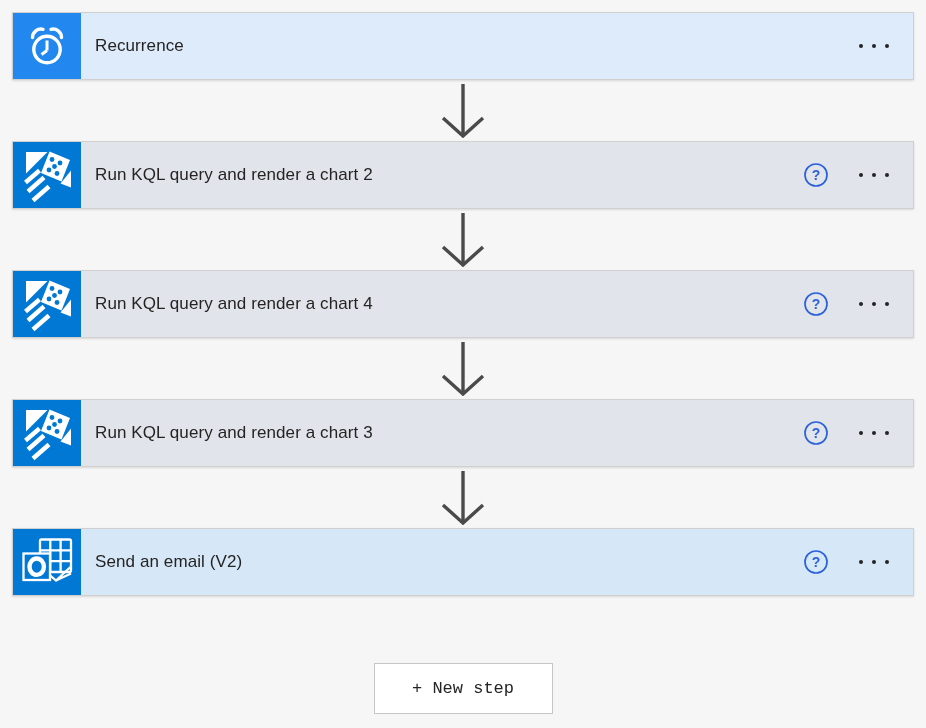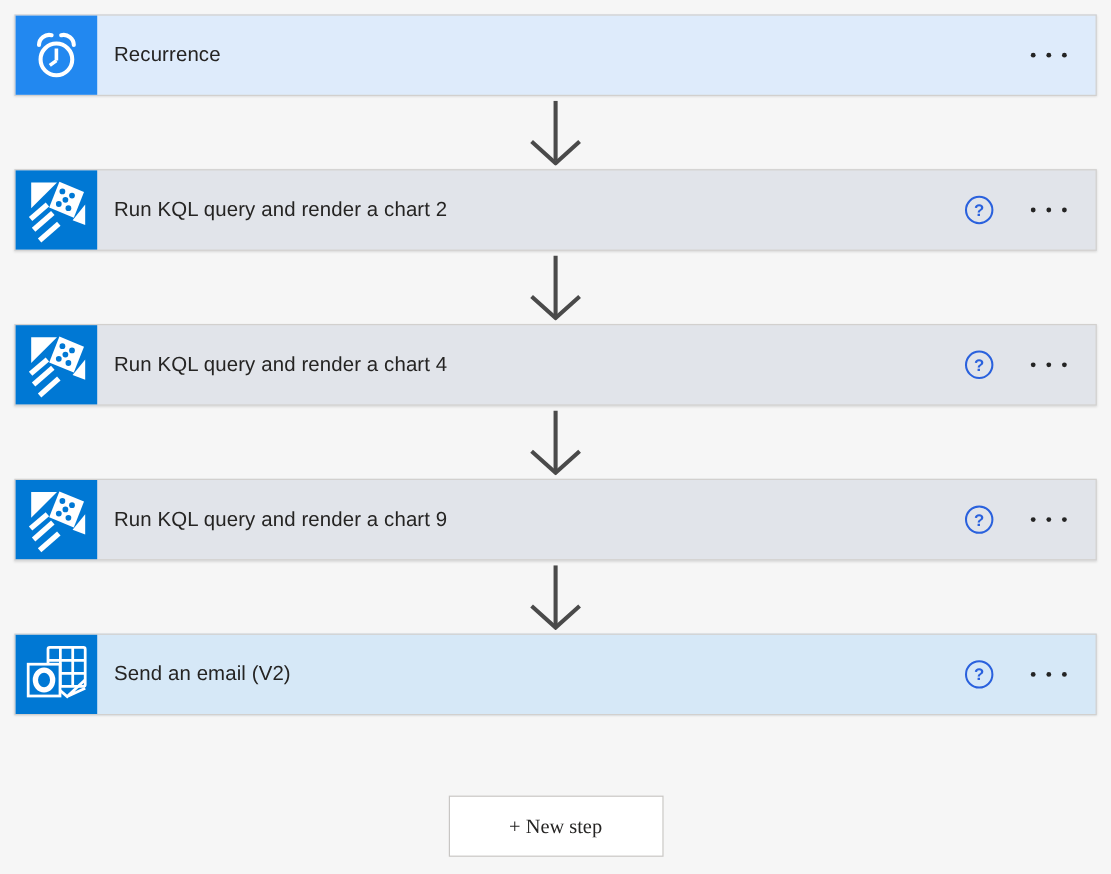--- a/index.html
+++ b/index.html
@@ -57,21 +57,21 @@
   }
 
   
   .footer {
     margin-top:67px; display:flex; justify-content:center; gap:31px;
   }
   .footer button {
     width:179px; height:51px;
     background: var(--button-bg, #ffffff);
     border:1px solid var(--button-border, #c8c6c4);
-    font-family:Liberation Serif, serif; font-size:17px; color: var(--text, #252423);
+    font-family:Liberation Mono, monospace; font-size:17px; color: var(--text, #252423);
     cursor:pointer;
   }
 </style>
 </head>
 <body>
 
 <svg width="0" height="0" style="position:absolute">
   <defs>
     <g id="ic-alarm" fill="none" stroke="#fff" stroke-width="3.4">
       <circle cx="34" cy="37.5" r="13.2"></circle>
@@ -189,21 +189,21 @@
         <use href="#ic-arrow"></use>
       </svg>
   </div>
 
   <div class="card card--action">
     <div class="card__icon icon-bg-azure">
       <svg width="68" height="68" viewBox="0 0 68 68">
           <use href="#ic-adx"></use>
         </svg>
     </div>
-    <div class="card__label">Run KQL query and render a chart 9</div>
+    <div class="card__label">Run KQL query and render a chart 3</div>
     <div class="card__right">
       <button class="help-btn" aria-label="help">
         <svg width="26" height="26" viewBox="0 0 26 26">
           <circle cx="13" cy="13" r="11" fill="none" stroke="#2a61dd" stroke-width="1.7"></circle>
           <text x="13" y="18" font-size="14" font-weight="600" fill="#2a61dd" text-anchor="middle" font-family="Liberation Sans, sans-serif">?</text>
         </svg>
       </button>
       <button class="menu-btn" aria-label="menu">
         <i></i>
           <i></i>

